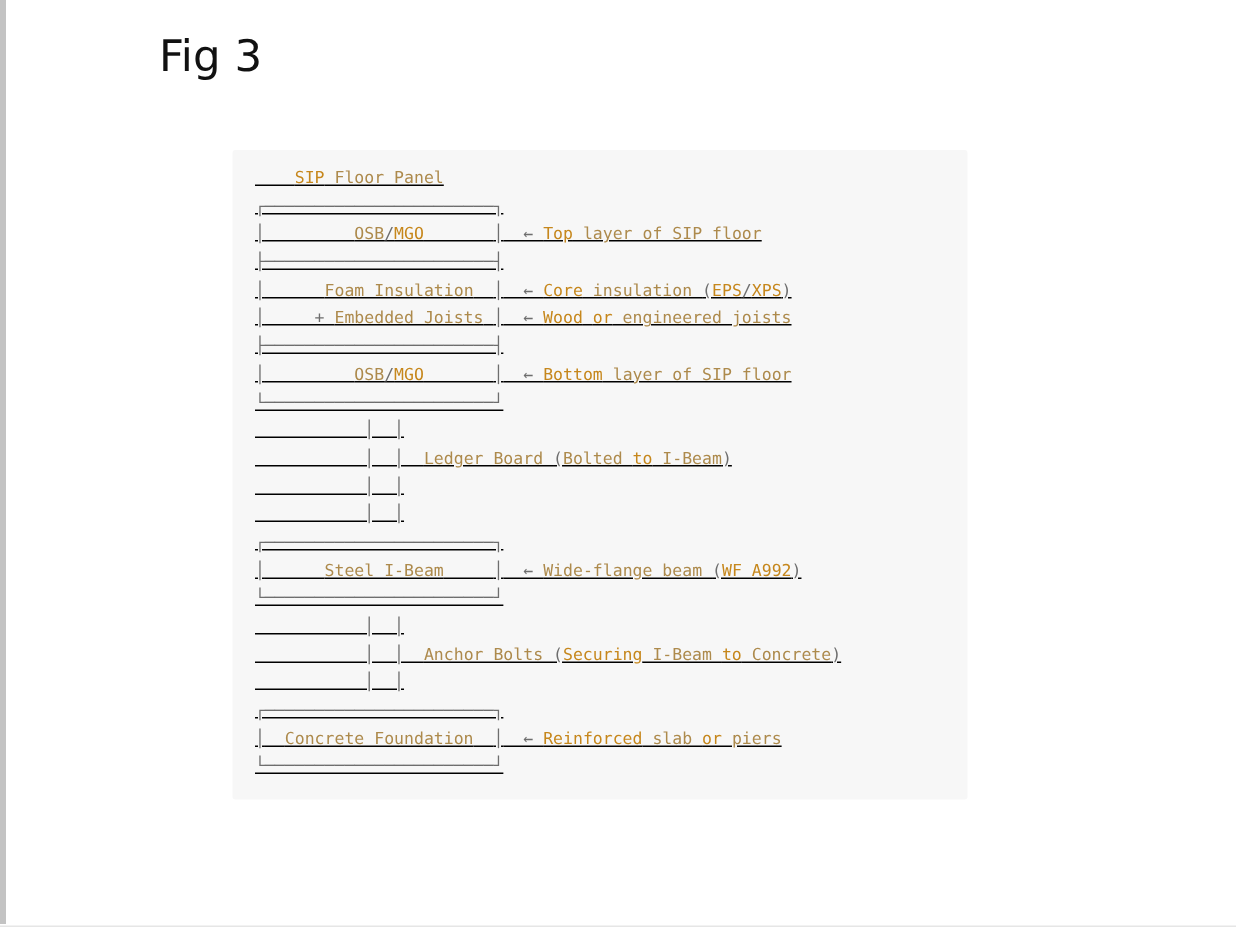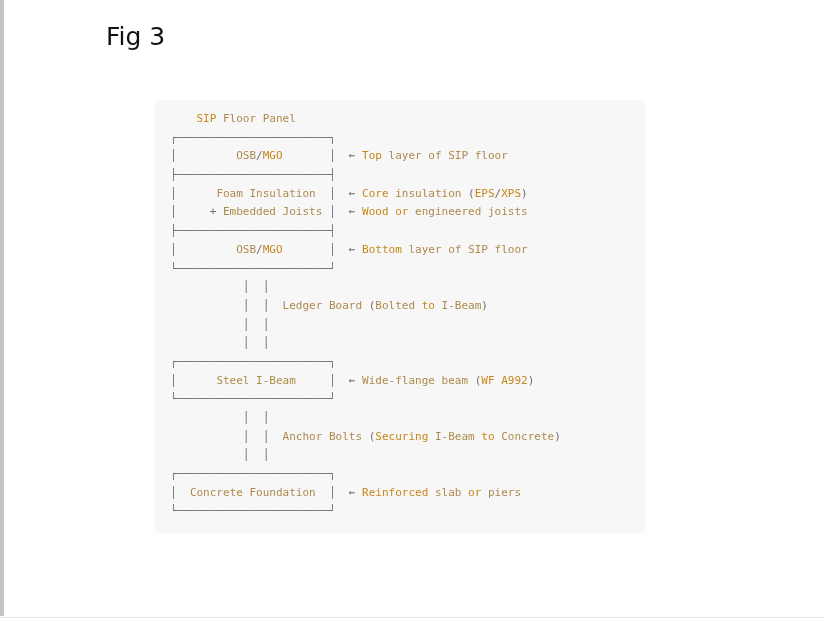--- a/index.html
+++ b/index.html
@@ -30,21 +30,21 @@
     left: 0;
     top: 617px;
     width: 824px;
     height: 1px;
     background: #e6e6e6;
   }
   .fig-title {
     position: absolute;
     left: 106px;
     top: 22px;
-    font-size: 25px;
+    font-size: 29px;
     line-height: 30px;
     color: #111111;
     font-family: "DejaVu Sans", "Liberation Sans", sans-serif;
   }
   .code-panel {
     position: absolute;
     left: 155px;
     top: 100px;
     width: 490px;
     height: 433px;
@@ -52,20 +52,21 @@
     box-sizing: border-box;
     border-radius: 2px;
   }
   .ascii-diagram {
     margin: 0;
     padding: 10px 0 0 15px;
     font-family: "DejaVu Sans Mono", "Liberation Mono", monospace;
     font-size: 11px;
     line-height: 18.7px;
     white-space: pre;
+    text-decoration: underline;
   }
   .diagram-line {
     height: 18.7px;
     white-space: pre;
   }
 </style>
 </head>
 <body>
 
 <div class="window">

